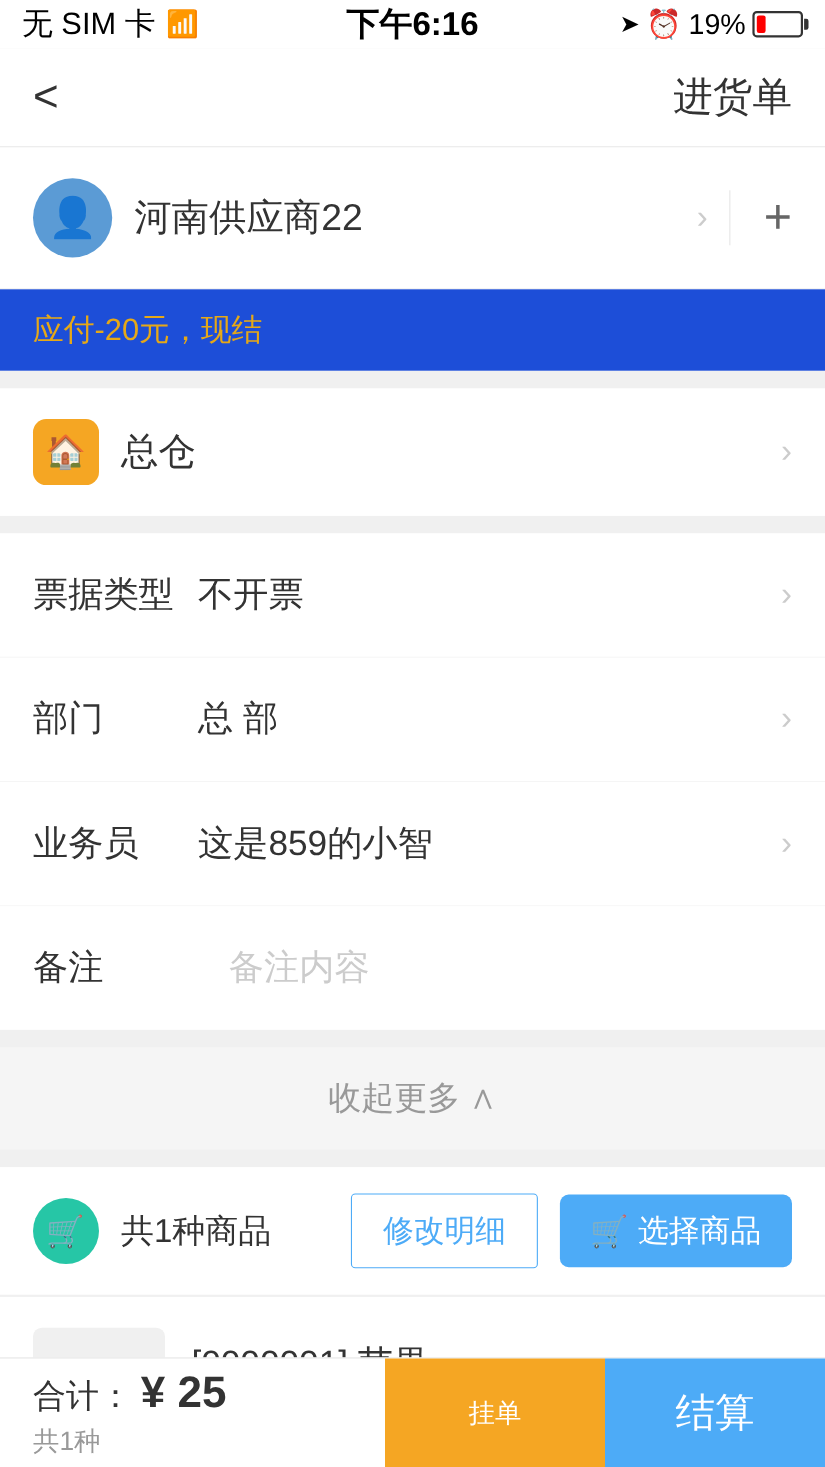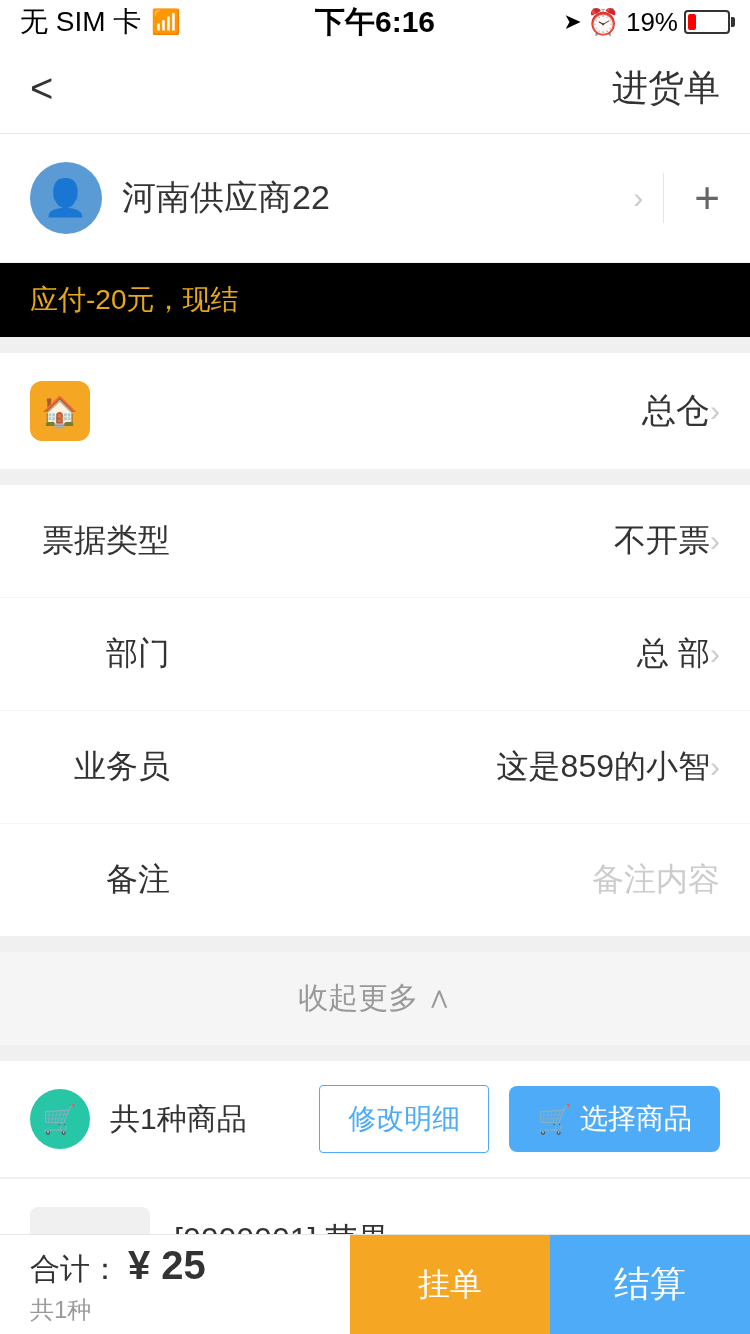--- a/index.html
+++ b/index.html
@@ -145,21 +145,21 @@
       margin-right: 30px;
     }
     .add-btn {
       font-size: 44px;
       color: #666;
       cursor: pointer;
     }
 
     
     .alert-banner {
-      background: #000000;
+      background: #1d4ed8;
       padding: 18px 30px;
       font-size: 28px;
       color: #e6a817;
     }
 
     
     .warehouse-row {
       display: flex;
       align-items: center;
       padding: 28px 30px;
@@ -173,36 +173,34 @@
       align-items: center;
       justify-content: center;
       color: white;
       font-size: 30px;
       margin-right: 20px;
     }
     .warehouse-name {
       flex: 1;
       font-size: 34px;
       color: #333;
-      text-align: right;
     }
     .chevron {
       color: #ccc;
       font-size: 30px;
     }
 
     
     .form-row {
       display: flex;
       align-items: center;
       padding: 34px 30px;
       border-bottom: 1px solid #f5f5f5;
       background: #fff;
       cursor: pointer;
-      text-align: right;
     }
     .form-row:last-child {
       border-bottom: none;
     }
     .form-label {
       font-size: 32px;
       color: #333;
       width: 140px;
       flex-shrink: 0;
     }
@@ -349,21 +347,21 @@
     .total-sub {
       font-size: 24px;
       color: #999;
       margin-top: 4px;
     }
     .btn-hang {
       width: 200px;
       height: 100px;
       background: #f5a623;
       color: white;
-      font-size: 32px;
+      font-size: 24px;
       border: none;
       cursor: pointer;
       display: flex;
       align-items: center;
       justify-content: center;
     }
     .btn-checkout {
       width: 200px;
       height: 100px;
       background: #4dabf7;
@@ -432,21 +430,21 @@
     <div class="form-row">
       <span class="form-label">部门</span>
       <span class="form-value">总 部</span>
       <span class="chevron">›</span>
     </div>
     <div class="form-row">
       <span class="form-label">业务员</span>
       <span class="form-value">这是859的小智</span>
       <span class="chevron">›</span>
     </div>
-    <div class="form-row" style="border-bottom:none;">
+    <div class="form-row" style="border-bottom:none;gap:28px;">
       <span class="form-label">备注</span>
       <span class="form-placeholder">备注内容</span>
     </div>
   </div>
 
   <div class="collapse-row">收起更多 ∧</div>
 
   <div class="product-header">
     <div class="product-icon-circle">
       <span>🛒</span>

